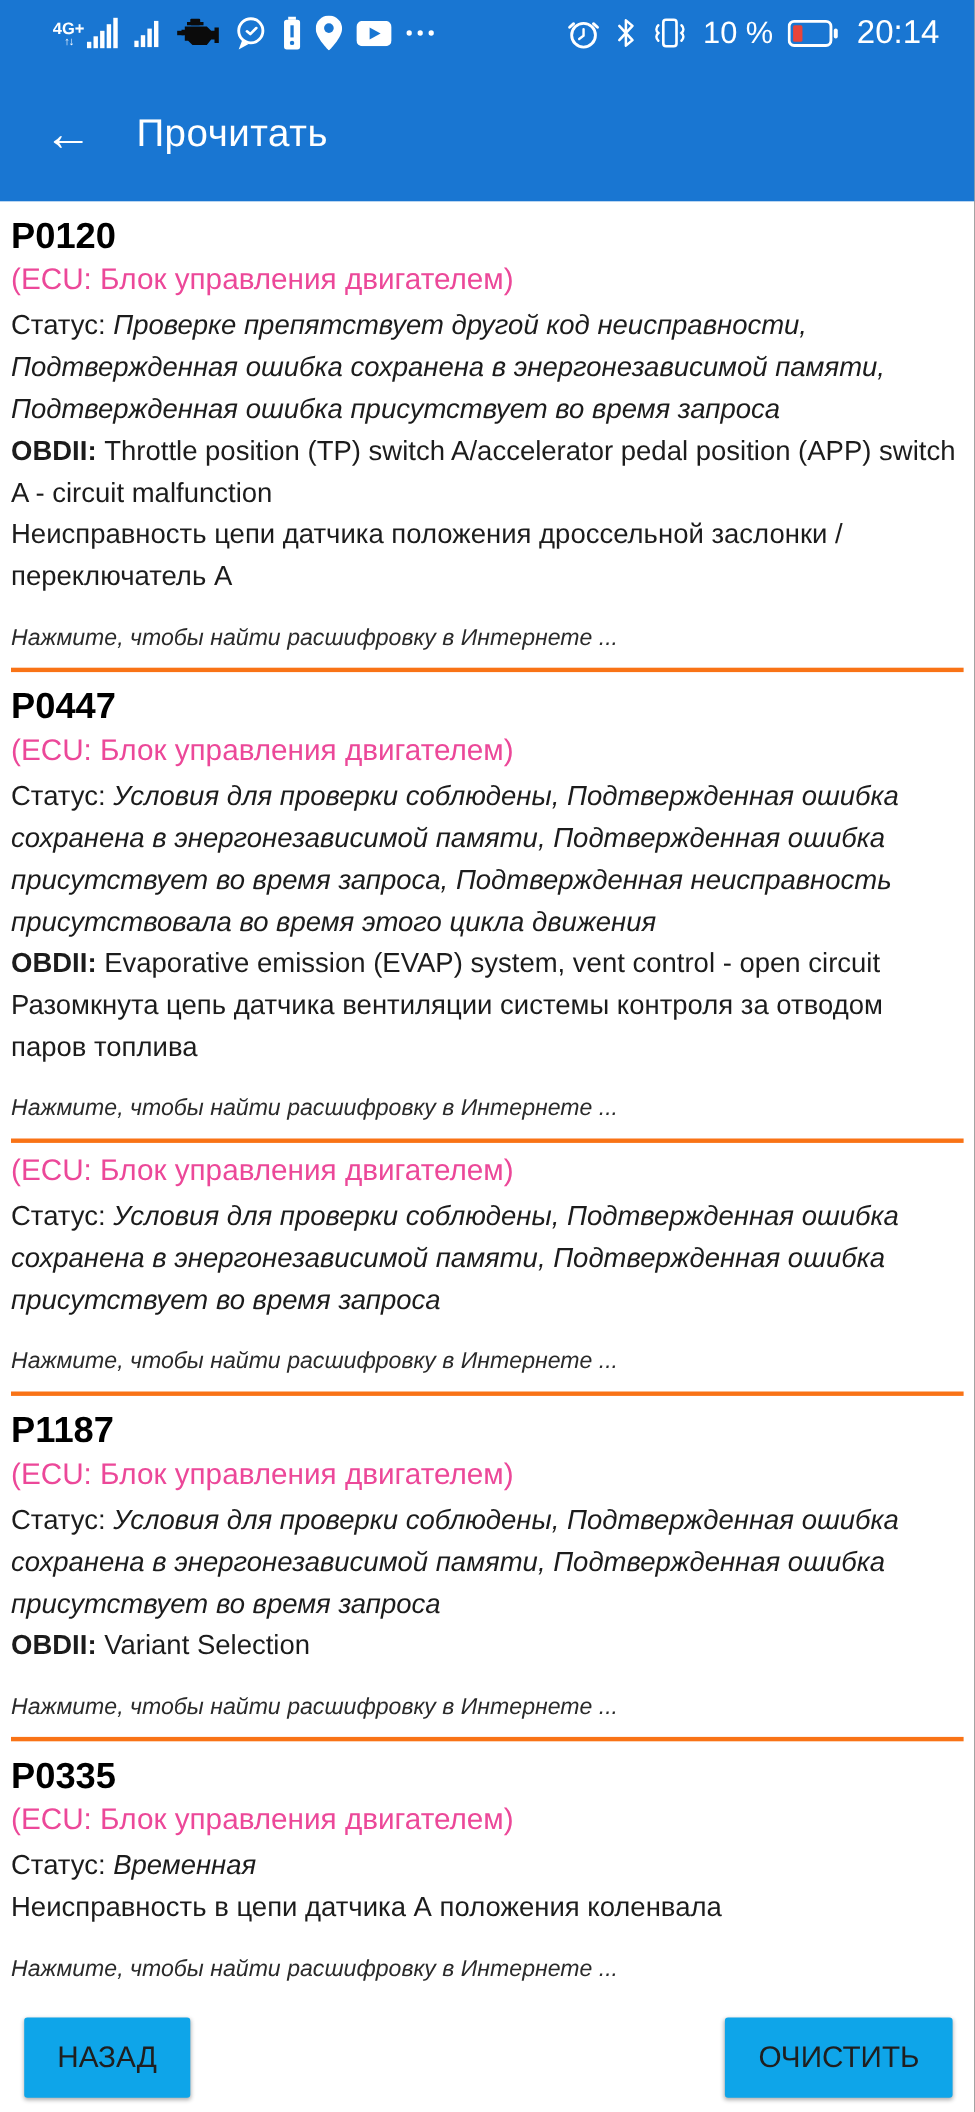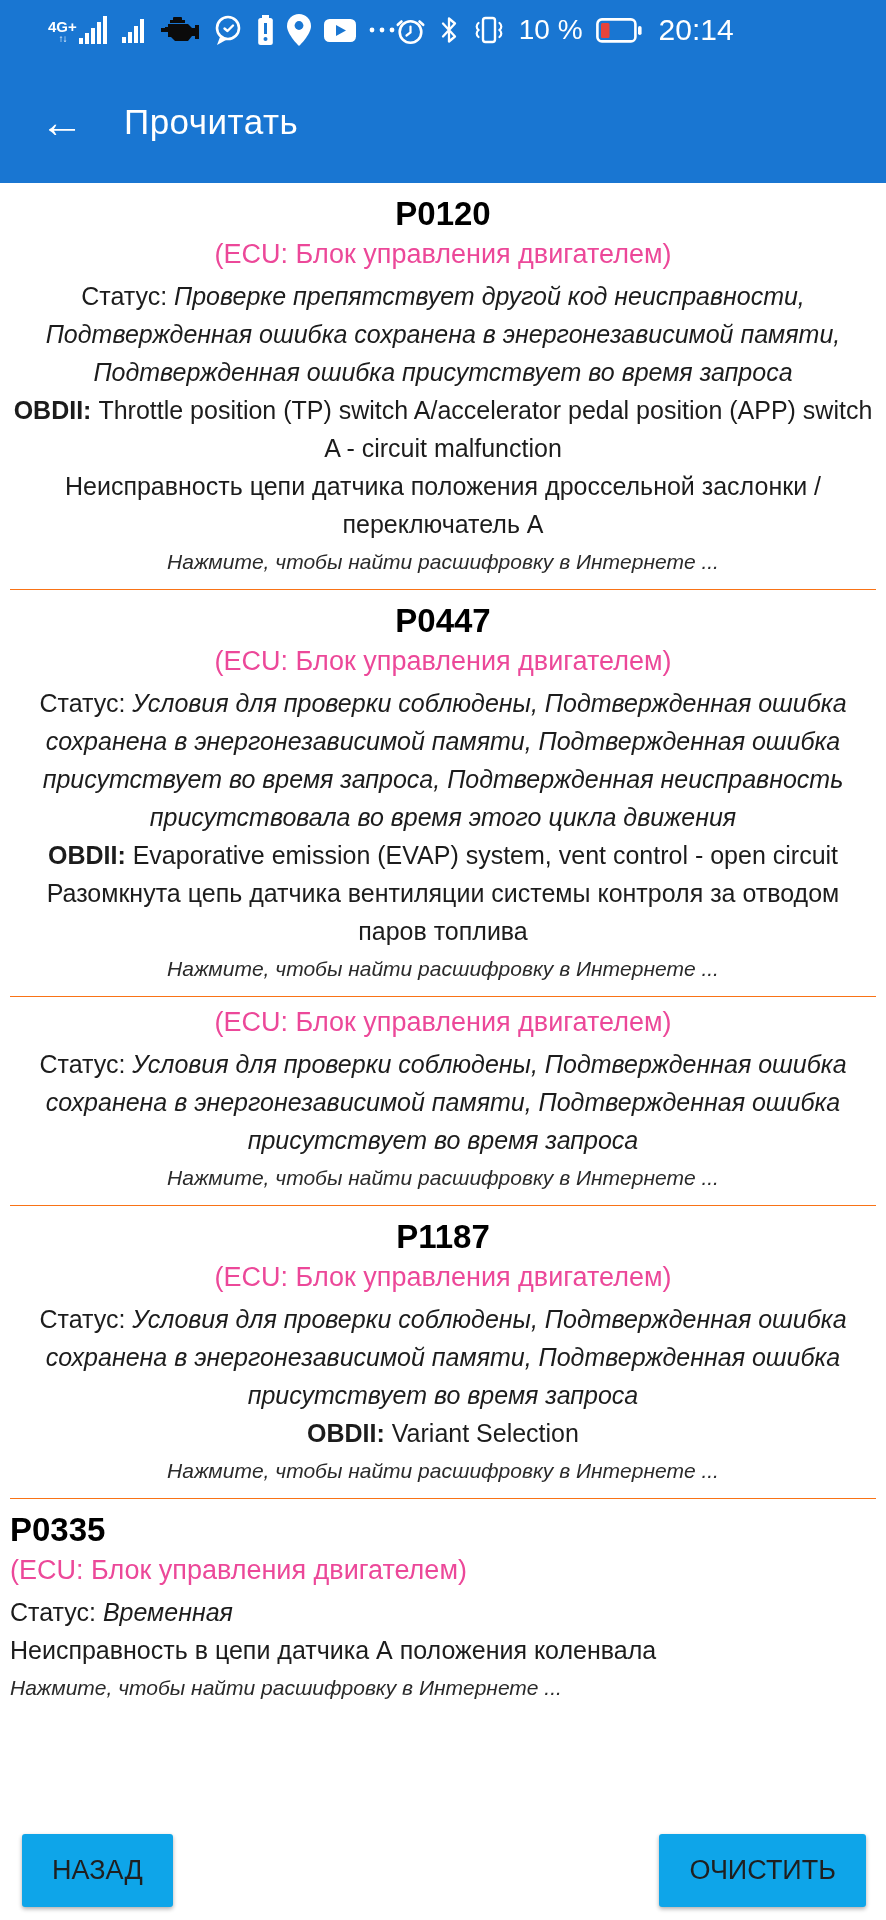--- a/index.html
+++ b/index.html
@@ -5,21 +5,21 @@
   * { margin:0; padding:0; box-sizing:border-box; }
   html,body { background:#555; }
   body { font-family:"Liberation Sans", sans-serif; }
   .screen{
     position:relative; width:886px; height:1920px; margin:0 auto;
     background:#ffffff; overflow:hidden;
   }
   
   .status-bar{
     height:60px; background:#1976d2; color:#fff;
-    display:flex; align-items:center; 
+    display:flex; align-items:center; justify-content:space-between;
     padding:0 32px 0 48px;
   }
   .sb-left,.sb-right{ display:flex; align-items:center; gap:13px; }
   .sb-left svg,.sb-right svg{ display:block; }
   .net-group{ display:flex; align-items:flex-end; gap:2px; }
   .net-label{ display:flex; flex-direction:column; align-items:center; line-height:1; }
   .net-label .g4{ font-size:15px; font-weight:bold; }
   .net-label .arrows{ font-size:10px; letter-spacing:-1px; }
   .sb-percent{ font-size:28px; font-weight:400; }
   .sb-time{ font-size:30px; font-weight:400; margin-left:4px; }
@@ -29,27 +29,27 @@
     display:flex; align-items:center; padding:0 0 0 40px;
   }
   .back-arrow{
     font-size:44px; font-weight:bold; line-height:1; cursor:pointer;
     width:58px; flex:0 0 auto;
   }
   .app-title{ font-size:35px; font-weight:normal; margin-left:26px; letter-spacing:0.5px; }
   
   .dtc-list{ padding:0 10px; }
   .dtc-entry{ padding:10px 0 12px 0; cursor:pointer; }
-  .dtc-entry:not(:last-child){ border-bottom:1px solid #f97316;text-align:center; }
+  .dtc-entry:not(:last-child){ border-bottom:4px solid #f97316; }
   .dtc-code{ font-size:33px; font-weight:bold; color:#000; line-height:42px; margin-bottom:4px; }
   .dtc-ecu{ font-size:27px; color:#ec4899; line-height:30px; margin-bottom:8px; }
   .dtc-status,.dtc-obdii,.dtc-desc{ font-size:25px; color:#1c1c1c; line-height:38px; }
   .dtc-status .val{ font-style:italic; }
   .dtc-obdii .pfx{ font-weight:bold; }
-  .dtc-hint{ font-size:21px; font-style:italic; color:#2a2a2a; line-height:30px; margin-top:4px; }
+  .dtc-hint{ font-size:21px; font-style:italic; color:#2a2a2a; line-height:30px; margin-top:22px; }
   
   .footer{
     position:absolute; left:0; right:0; bottom:13px;
     display:flex; justify-content:space-between; padding:0 20px 0 22px;
   }
   .btn{
     background:#0ea5e9; border:none; border-radius:3px;
     font-family:"Liberation Sans", sans-serif;
     font-size:27px; color:#1f1f1f; padding:21px 30px;
     box-shadow:0 2px 4px rgba(0,0,0,0.32); cursor:pointer;

